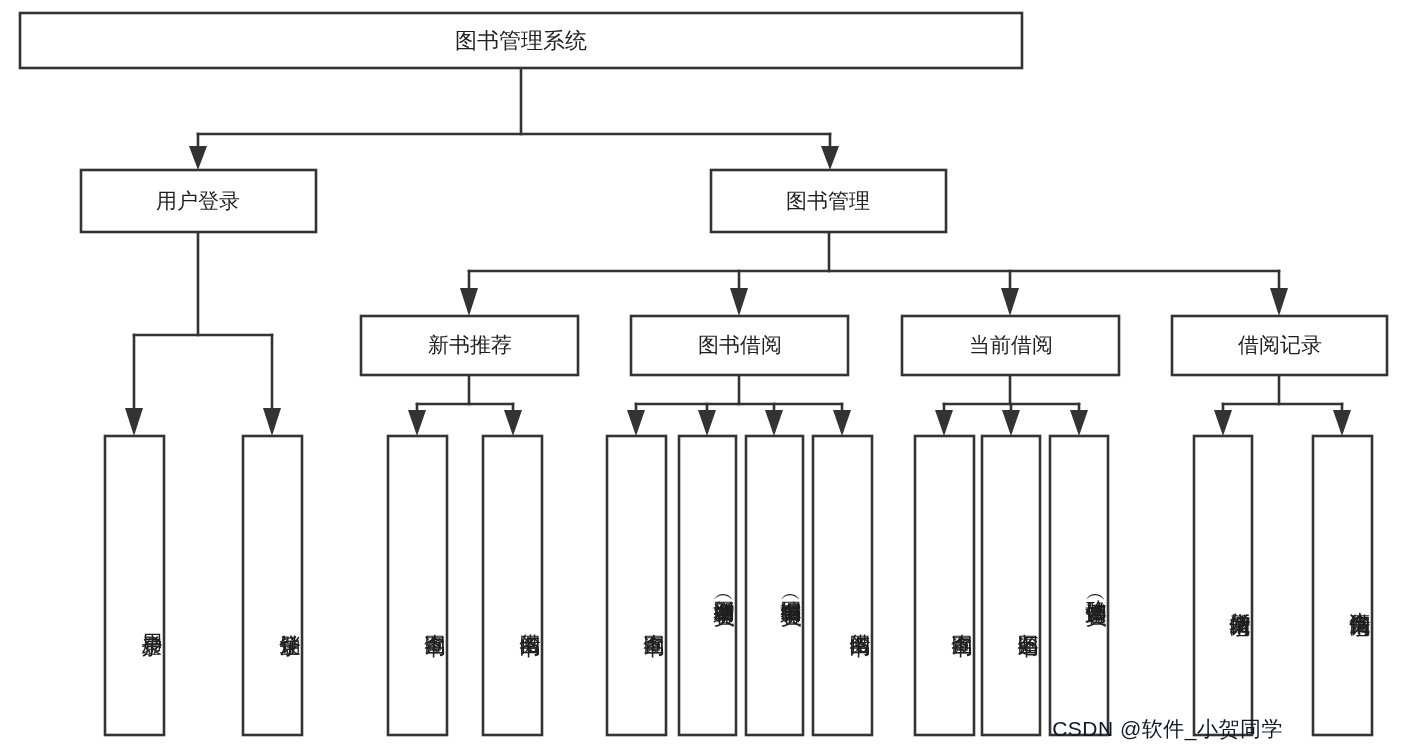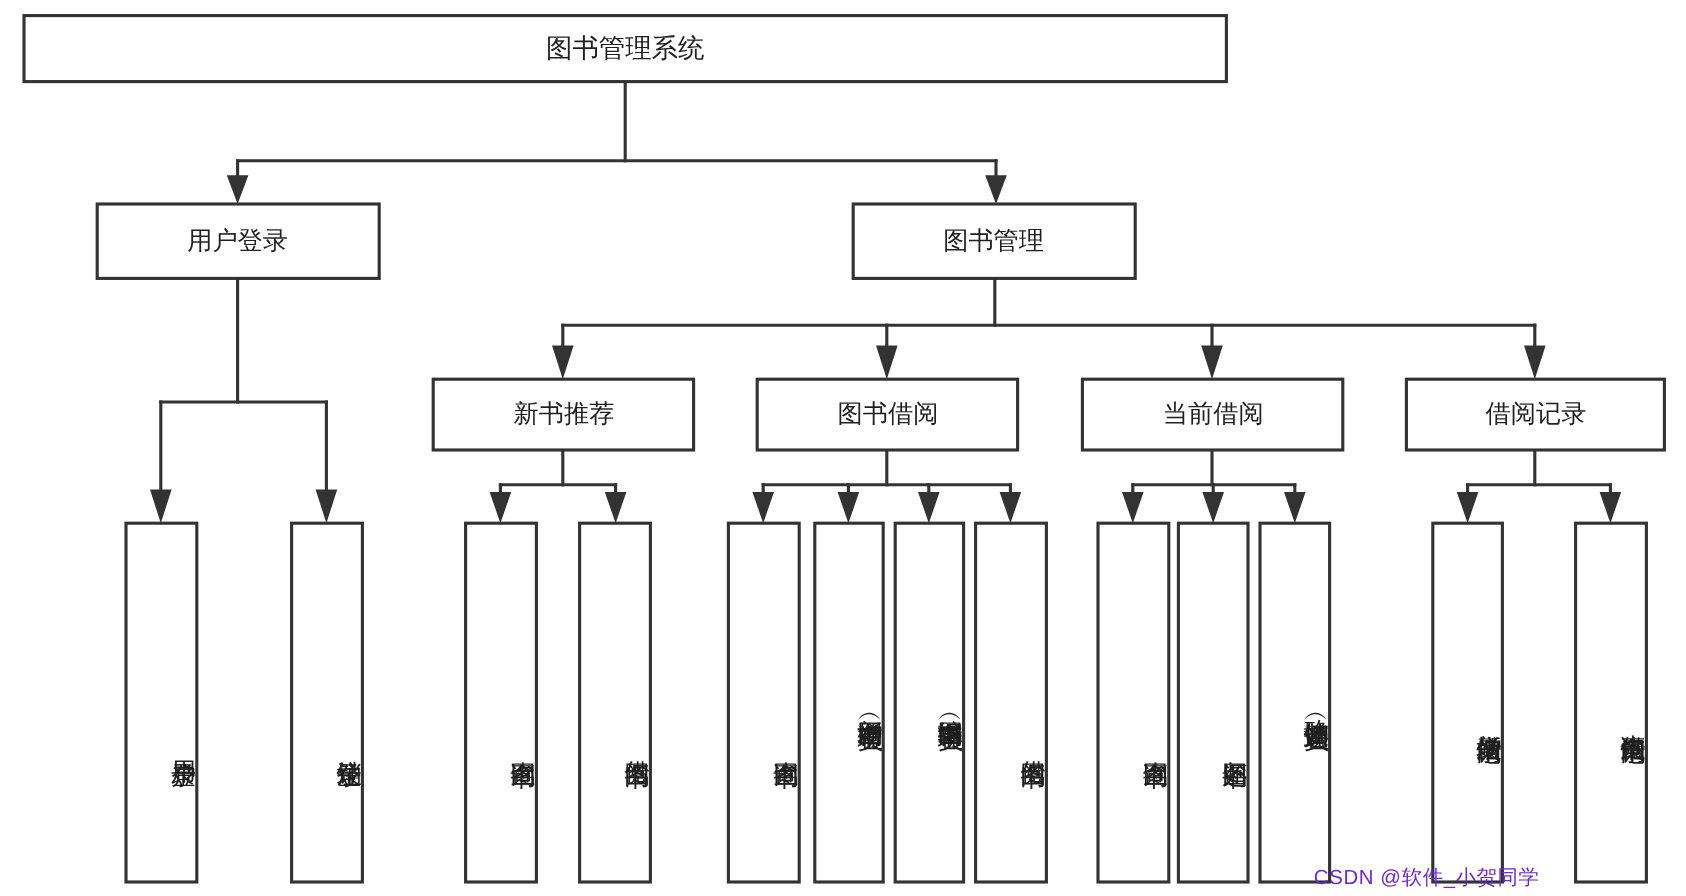--- a/index.html
+++ b/index.html
@@ -69,22 +69,22 @@
     display: flex;
     align-items: flex-start;
     justify-content: center;
     pointer-events: none;
   }
   .watermark {
     position: absolute;
     right: 8px;
     bottom: 4px;
     font-family: "Liberation Sans", "DejaVu Sans", sans-serif;
-    font-size: 17px;
-    color: #6d28d9;
+    font-size: 21px;
+    color: #0f172a;
     letter-spacing: 0.5px;
     white-space: nowrap;
   }
 </style>
 </head>
 <body>
 
 <div id="diagram-root">
 
   <svg id="tree-svg" viewBox="0 0 1405 747">

